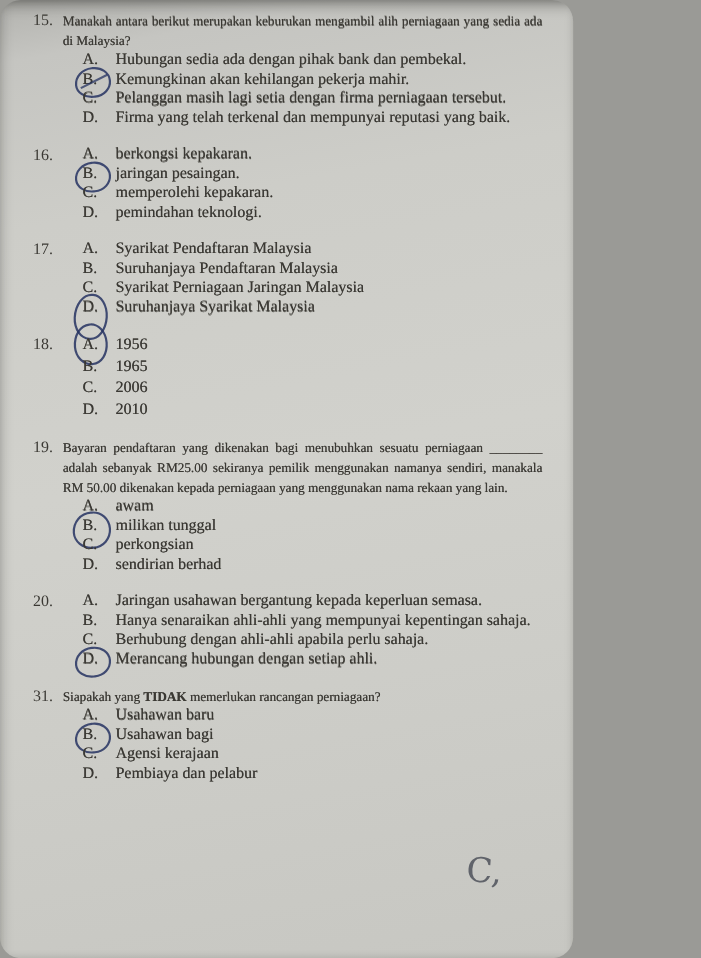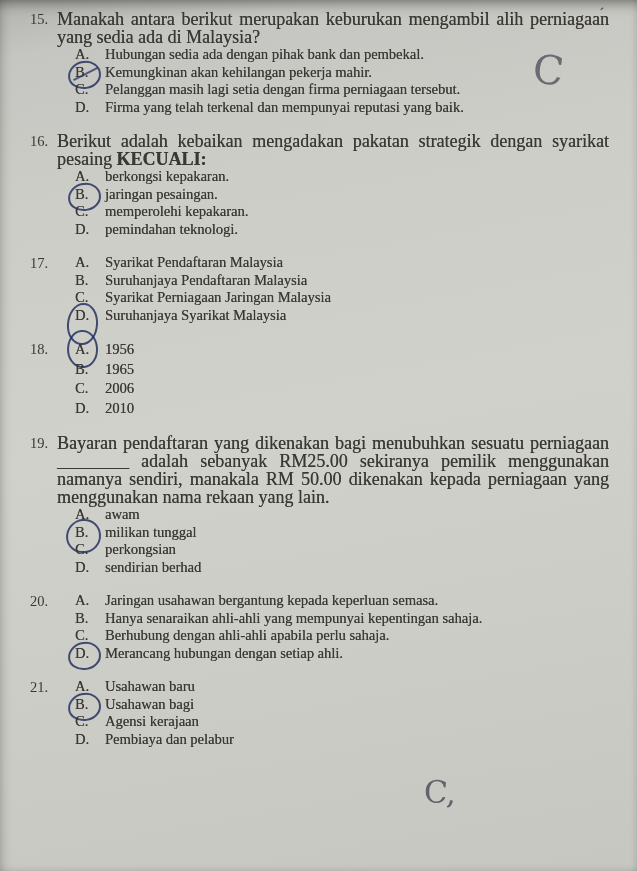--- a/index.html
+++ b/index.html
@@ -1,35 +1,36 @@
 <!DOCTYPE html>
 <html><head>
 <meta charset="utf-8">
 <style>
   html,body{margin:0;padding:0;background:#9a9a96;}
   .paper{
     position:relative;
-    width:637px;height:871px;
+    width:521px;height:871px;
     overflow:hidden;
     background:linear-gradient(170deg,#b2b2ae 0%,#c5c5c1 6%,#cdcdc8 22%,#d1d1cc 48%,#cdcdc8 70%,#c7c7c2 100%);
     font-family:"Liberation Serif","DejaVu Serif",serif;
     color:#3a3833;
+    border-radius:19px;
   }
   .paper::before{
     content:"";position:absolute;inset:0;pointer-events:none;z-index:5;
     box-shadow:
       inset 0 10px 14px -8px rgba(25,25,22,.55),
       inset 8px 0 14px -10px rgba(25,25,22,.30),
       inset -4px 0 10px -8px rgba(25,25,22,.16),
       inset 0 -6px 10px -8px rgba(25,25,22,.20);
   }
   .content{position:absolute;inset:0;padding:10px 28px 0 30px;z-index:1;}
   .question{position:relative;padding-left:27px;margin-bottom:16px;}
   .q-num{position:absolute;left:0;top:0;width:27px;font-size:14.5px;line-height:18px;}
-  .q-text{margin:0;text-align:justify;font-size:18px;line-height:18px;
+  .q-text{margin:0;text-align:justify;font-size:12px;line-height:18px;
           text-shadow:.2px .2px .6px rgba(52,51,46,.75);}
   .bold{font-weight:bold;}
   .opt{display:flex;padding-left:18px;font-size:14.5px;line-height:17.5px;
        text-shadow:.2px .2px .6px rgba(52,51,46,.75);}
   [data-name="question-18"] .opt{line-height:19.5px;}
   .opt-letter{flex:0 0 30px;position:relative;}
   .opt-text{flex:1;}
   
   .circled::after{
     content:"";position:absolute;left:-7px;top:-3px;width:29px;height:24px;
@@ -75,21 +76,20 @@
           </div>
         <div class="opt" data-name="question-15-option-d">
             <span class="opt-letter" data-name="question-15-option-d-letter">D.</span>
             <span class="opt-text" data-name="question-15-option-d-text">Firma yang telah terkenal dan mempunyai reputasi yang baik.</span>
           </div>
       </div>
     </section>
 
     <section class="question" data-name="question-16">
       <span class="q-num" data-name="question-16-number">16.</span>
-      <p class="q-text" data-name="question-16-text"><span data-name="question-16-text-part-1">Berikut adalah kebaikan mengadakan pakatan strategik dengan syarikat pesaing </span><span class="bold" data-name="question-16-text-part-2">KECUALI:</span><span data-name="question-16-text-part-3"></span></p>
       <div class="opts" data-name="question-16-options">
         <div class="opt" data-name="question-16-option-a">
             <span class="opt-letter" data-name="question-16-option-a-letter">A.</span>
             <span class="opt-text" data-name="question-16-option-a-text">berkongsi kepakaran.</span>
           </div>
         <div class="opt" data-name="question-16-option-b">
             <span class="opt-letter circled" data-name="question-16-option-b-letter">B.</span>
             <span class="opt-text" data-name="question-16-option-b-text">jaringan pesaingan.</span>
           </div>
         <div class="opt" data-name="question-16-option-c">
@@ -186,21 +186,22 @@
             <span class="opt-text" data-name="question-20-option-c-text">Berhubung dengan ahli-ahli apabila perlu sahaja.</span>
           </div>
         <div class="opt" data-name="question-20-option-d">
             <span class="opt-letter circled" data-name="question-20-option-d-letter">D.</span>
             <span class="opt-text" data-name="question-20-option-d-text">Merancang hubungan dengan setiap ahli.</span>
           </div>
       </div>
     </section>
 
     <section class="question" data-name="question-21">
-      <span class="q-num" data-name="question-21-number">21.</span>
+      <span class="q-num" data-name="question-21-number">31.</span>
+      <p class="q-text" data-name="question-21-text"><span data-name="question-21-text-part-1">Siapakah yang </span><span class="bold" data-name="question-21-text-part-2">TIDAK</span><span data-name="question-21-text-part-3"> memerlukan rancangan perniagaan?</span></p>
       <div class="opts" data-name="question-21-options">
         <div class="opt" data-name="question-21-option-a">
             <span class="opt-letter" data-name="question-21-option-a-letter">A.</span>
             <span class="opt-text" data-name="question-21-option-a-text">Usahawan baru</span>
           </div>
         <div class="opt" data-name="question-21-option-b">
             <span class="opt-letter circled" data-name="question-21-option-b-letter">B.</span>
             <span class="opt-text" data-name="question-21-option-b-text">Usahawan bagi</span>
           </div>
         <div class="opt" data-name="question-21-option-c">

